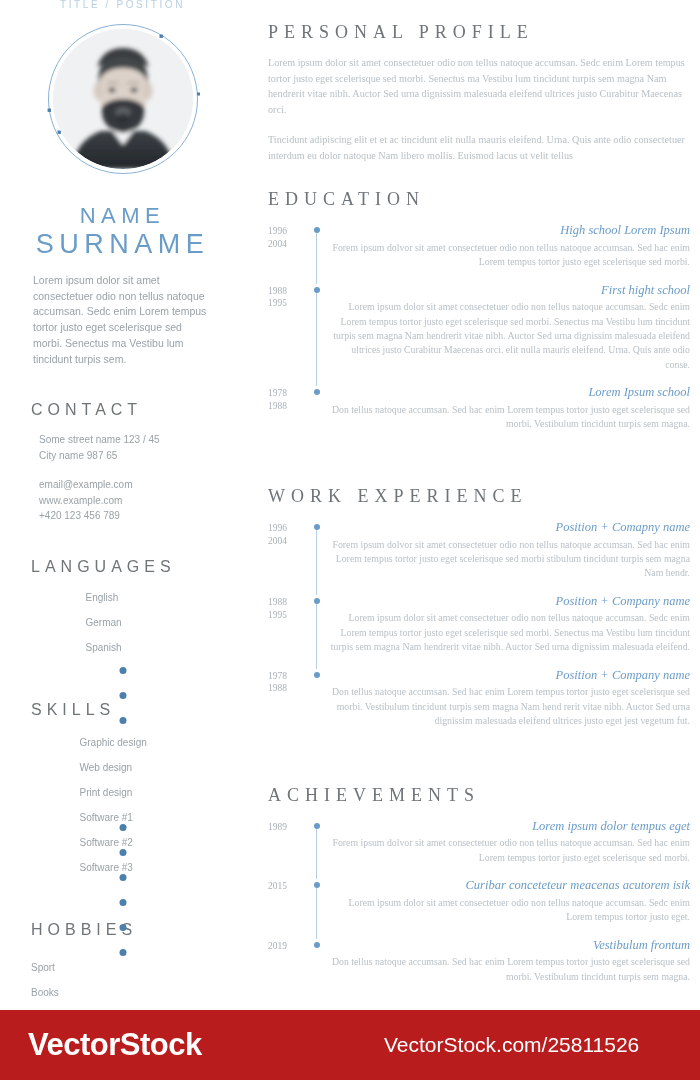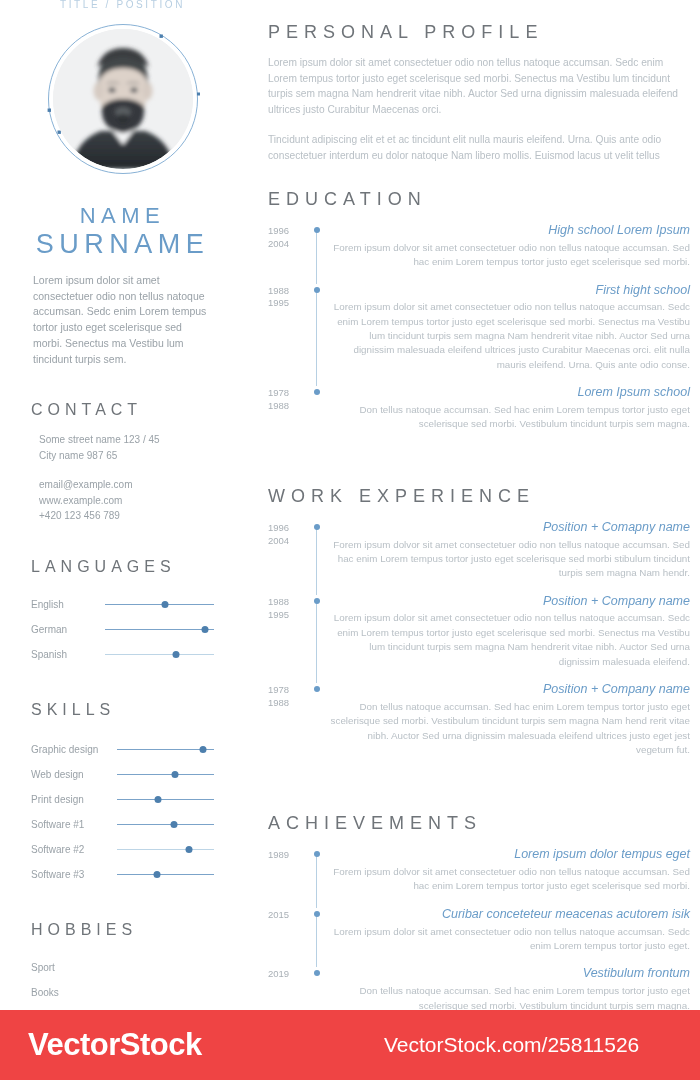--- a/index.html
+++ b/index.html
@@ -107,20 +107,21 @@
     margin-left: 8px;
   }
   .contact-group.second { margin-top: 14px; }
 
   
   .slider-list { margin-top: 16px; }
   .slider-row {
     display: flex;
     align-items: center;
     height: 25px;
+    flex-direction: column;
   }
   .slider-label {
     font-size: 10px;
     color: #9aa2a8;
     width: 74px;
     flex: 0 0 74px;
     white-space: nowrap;
   }
   .slider-track {
     position: relative;
@@ -155,20 +156,21 @@
     height: 25px;
     line-height: 25px;
   }
 
   
   .main {
     position: absolute;
     left: 268px; top: 0;
     width: 422px;
     height: 1010px;
+    font-family: Liberation Serif, serif;
   }
   .main .sec-title {
     font-size: 18px;
     letter-spacing: 6px;
     color: #6f7479;
   }
 
   .profile-para {
     font-size: 10.2px;
     line-height: 1.52;
@@ -231,21 +233,21 @@
     line-height: 1.47;
     color: #b9c0c6;
   }
 
   
   .footer {
     position: absolute;
     left: 0; top: 1010px;
     width: 700px;
     height: 70px;
-    background: #ef4444;
+    background: #b91c1c;
   }
   .footer-logo {
     position: absolute;
     left: 28px;
     top: 50%;
     transform: translateY(-50%);
     color: #ffffff;
     font-size: 31px;
     font-weight: 700;
     letter-spacing: -0.5px;

